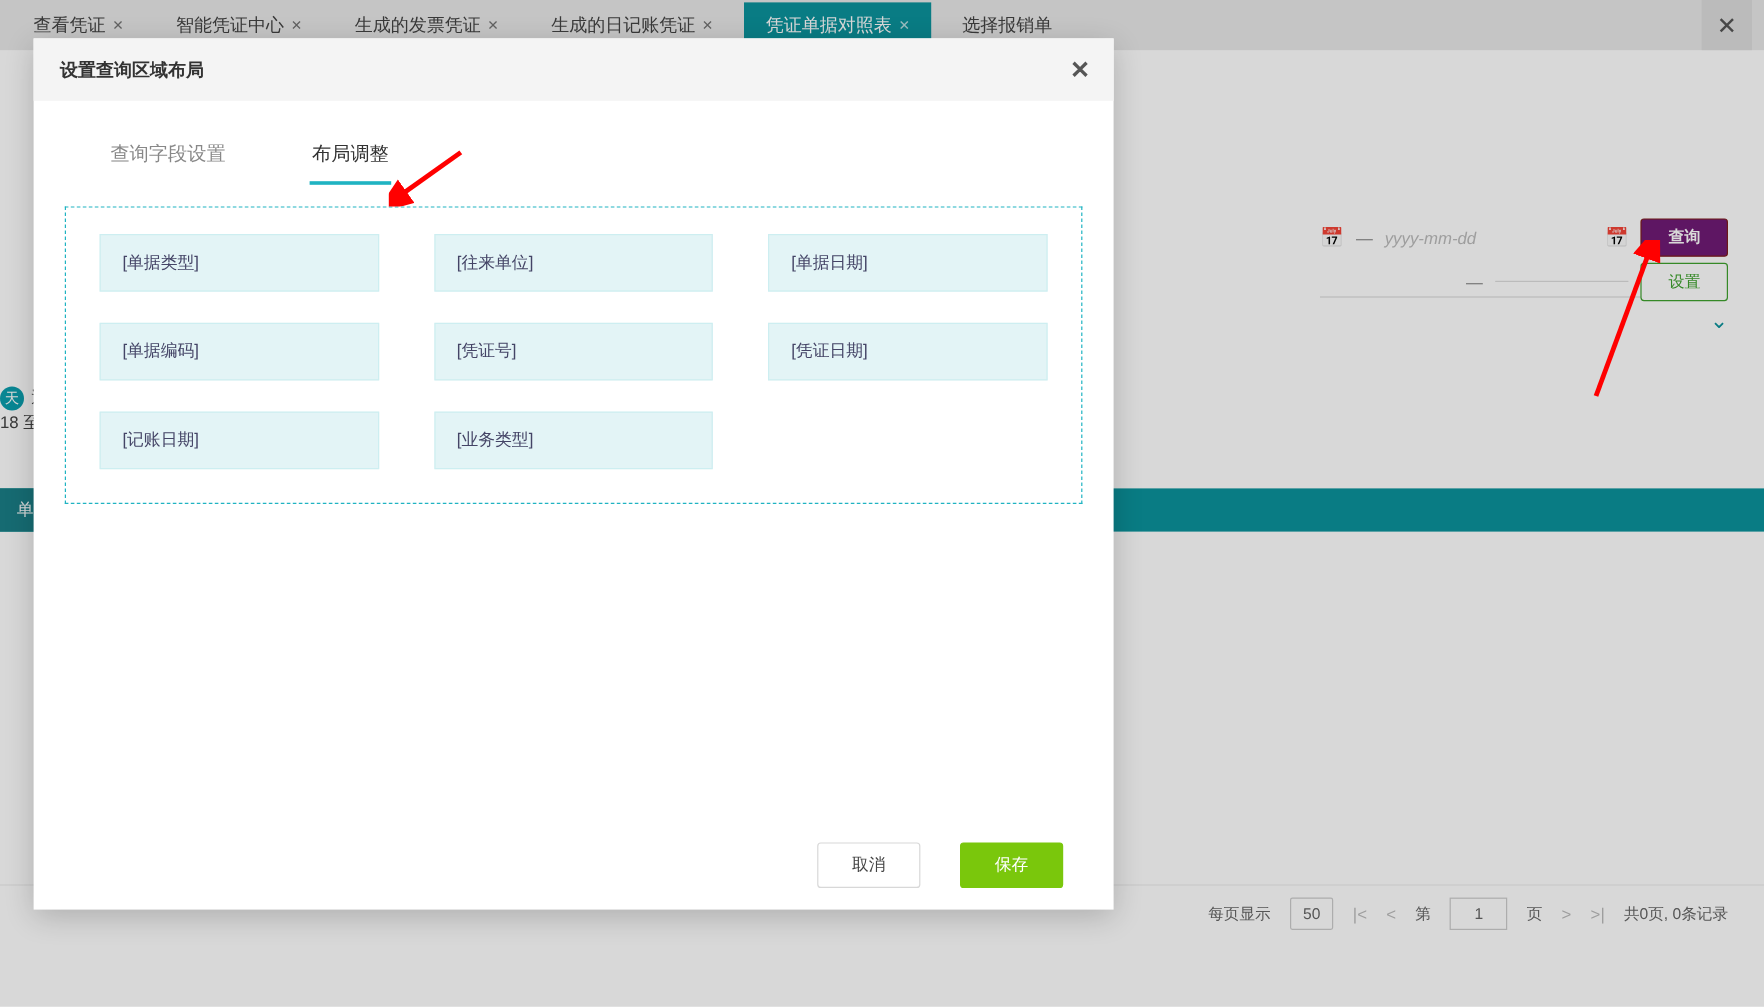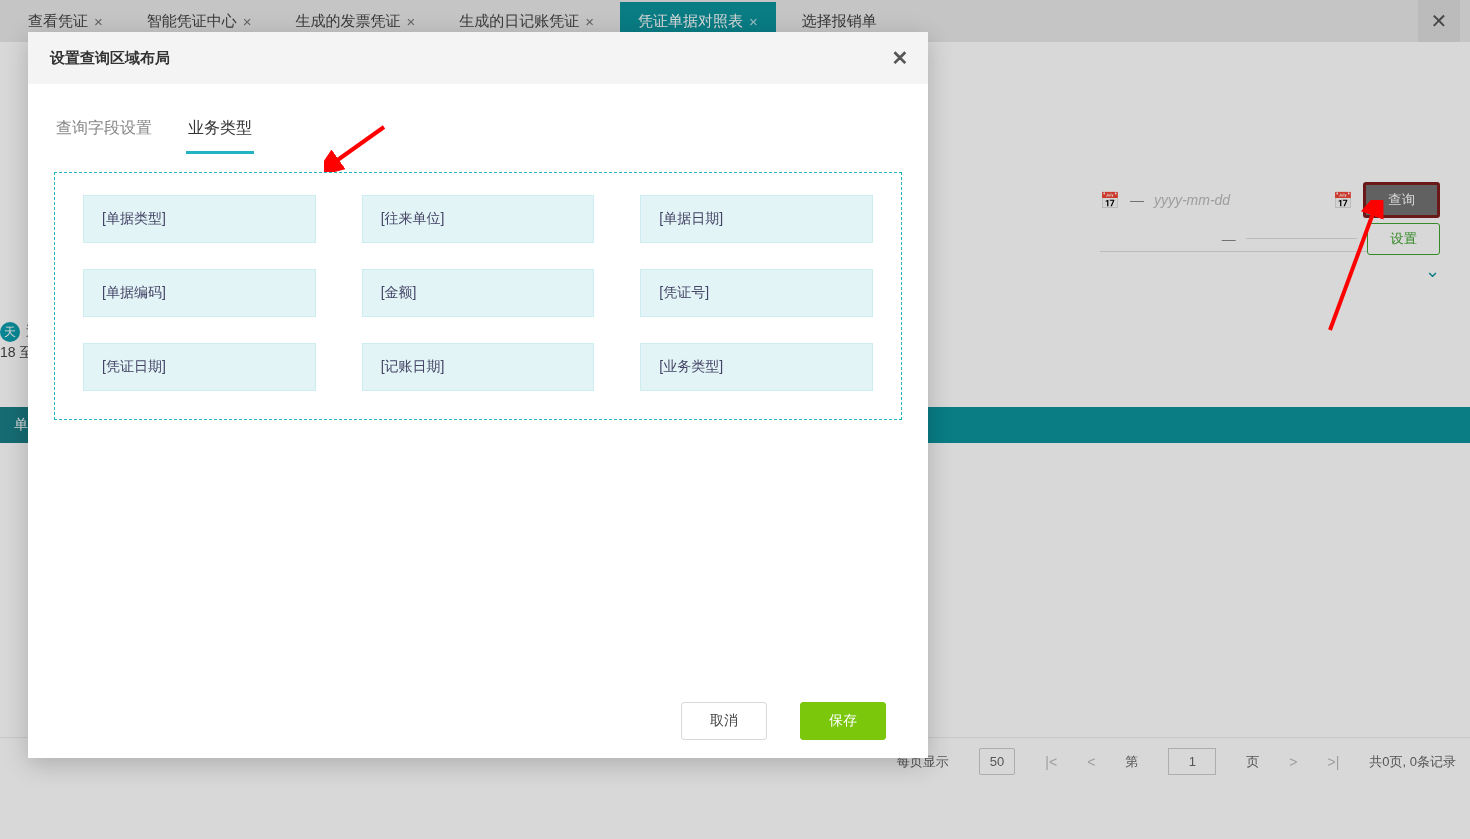--- a/index.html
+++ b/index.html
@@ -11,42 +11,42 @@
     .bg-tab { padding: 10px 18px; background: #e9e9e9; display:flex; align-items:center; gap:6px;}
     .bg-tab.active { background: #0b939c; color: #fff; }
     .bg-tab .close { color: inherit; opacity: .7; }
     .bg-close { margin-left: auto; width: 42px; height: 42px; display:flex; align-items:center; justify-content:center; font-size:20px; color:#555; background:#ddd;}
     .bg-body { padding: 20px; background:#fff; height: calc(100% - 42px); position:relative; }
     .bg-filters { position:absolute; right: 30px; top: 140px; display:flex; flex-direction:column; gap: 8px; width: 340px;}
     .bg-filter-row { display:flex; align-items:center; gap:10px; color:#888;}
     .bg-date { flex:1; text-align:left; color:#bbb; font-size:14px;font-style:italic;}
     .cal-icon { color:#0b939c; font-size:16px;}
     .dash { color:#888;}
-    .btn-query { background:#737373; border:3px solid #7f1d1d; color:#fff; padding:6px 22px; border-radius:3px;}
+    .btn-query { background:#701a75; border:1px solid #7f1d1d; color:#fff; padding:6px 22px; border-radius:3px;font-weight:bold;}
     .btn-set { background:#fff; border:1px solid #3fa22f; color:#3fa22f; padding:6px 22px; border-radius:3px;}
     .expand { color:#0b939c; font-size:18px;}
     .bg-left { position:absolute; left:0; top: 280px; display:flex; flex-direction:column; gap:2px; color:#444; align-items:flex-start; }
     .bg-left .badge { background:#0b9fae; color:#fff; border-radius:50%; width:20px; height:20px; display:inline-flex; align-items:center; justify-content:center; font-size:12px;}
     .bg-tableheader { position:absolute; left:0; right:0; top: 365px; height:36px; background:#0b939c;}
     .bg-tableleft { position:absolute; left:0; top:365px; height:36px; background:#1a7f87; padding:0 14px; display:flex; align-items:center; color:#fff;}
-    .bg-pagination { position:absolute; left:0; right:0; bottom: 54px; height:48px; display:flex; align-items:center; justify-content:flex-end; gap:30px; color:#666; padding-right:14px; font-size:13px; border-top:1px solid #eee;}
+    .bg-pagination { position:absolute; left:0; right:0; bottom: 54px; height:48px; display:flex; align-items:center; justify-content:flex-end; gap:16px; color:#666; padding-right:30px; font-size:13px; border-top:1px solid #eee;}
     .bg-pagination .sel { border:1px solid #ccc; padding:5px 10px; border-radius:2px;}
     .bg-pagination .inp { border:1px solid #ccc; padding:5px 8px; width:48px; text-align:center;}
     .arrow-nav { color:#bbb; font-size:14px;}
 
     
     .overlay { position:absolute; inset:0; background: rgba(0,0,0,0.08);}
 
     
     .modal { position:absolute; left: 28px; top: 32px; width: 900px; height: 726px; background:#fff; box-shadow: 0 6px 24px rgba(0,0,0,.2); display:flex; flex-direction:column;}
     .modal-header { height:52px; background:#f4f4f4; display:flex; align-items:center; padding:0 22px; font-size:15px; font-weight:600; color:#333; position:relative;}
     .modal-close { position:absolute; right:14px; top:12px; width:28px; height:28px; display:flex; align-items:center; justify-content:center; font-size:20px; color:#555; cursor:pointer;}
     .modal-body { flex:1; padding: 10px 26px 0 26px; display:flex; flex-direction:column;}
     .mtabs { display:flex; gap:32px; border-bottom: 0 solid transparent; padding: 14px 0 0 0; position:relative;}
-    .mtab { padding: 10px 2px 12px 2px; color:#888; font-size:16px; cursor:pointer;}
+    .mtab { padding: 10px 2px 12px 2px; color:#888; font-size:16px; cursor:pointer;margin-left:36px;}
     .mtab.active { color:#333; border-bottom:3px solid #20b3c2;}
 
     .arrow-annot { position:absolute; left: 296px; top: 90px; pointer-events:none;}
 
     .layout-box { margin-top: 18px; border: 1px dashed #20b3c2; flex:0 0 auto; padding: 22px 28px 28px 28px; display:grid; grid-template-columns: repeat(3, 1fr); column-gap: 46px; row-gap: 26px;}
     .field { background:#e3f4f6; border:1px solid #cdeef1; height:48px; display:flex; align-items:center; padding:0 18px; color:#446; font-size:14px;}
 
     .modal-footer { height:74px; display:flex; align-items:center; justify-content:flex-end; gap:33px; padding:0 42px;}
     .btn-cancel { border:1px solid #d8d8d8; background:#fff; color:#444; padding:9px 28px; border-radius:3px; cursor:pointer; font-size:14px;}
     .btn-save { border:1px solid #7ac70c; background:#7ac70c; color:#fff; padding:9px 28px; border-radius:3px; cursor:pointer; font-size:14px;font-family:Liberation Mono, monospace;}
@@ -134,38 +134,37 @@
 <div class="overlay"></div>
 
 <div class="modal">
   <div class="modal-header">
     <span>设置查询区域布局</span>
     <div class="modal-close">✕</div>
   </div>
   <div class="modal-body">
     <div class="mtabs">
       <div class="mtab">查询字段设置</div>
-      <div class="mtab active">业务类型</div>
+      <div class="mtab active">布局调整</div>
     </div>
 
     <svg class="arrow-annot" width="70" height="50">
       <defs>
           <marker id="ah1" markerWidth="10" markerHeight="10" refX="2" refY="3" orient="auto">
             <path d="M0,0 L0,6 L8,3 z" fill="#ff0000"></path>
           </marker>
         </defs>
       <line x1="60" y1="5" x2="8" y2="42" stroke="#ff0000" stroke-width="4" marker-end="url(#ah1)"></line>
     </svg>
 
     <div class="layout-box">
       <div class="field">[单据类型]</div>
       <div class="field">[往来单位]</div>
       <div class="field">[单据日期]</div>
       <div class="field">[单据编码]</div>
-      <div class="field">[金额]</div>
       <div class="field">[凭证号]</div>
       <div class="field">[凭证日期]</div>
       <div class="field">[记账日期]</div>
       <div class="field">[业务类型]</div>
     </div>
   </div>
   <div class="modal-footer">
     <button class="btn-cancel">取消</button>
     <button class="btn-save">保存</button>
   </div>

